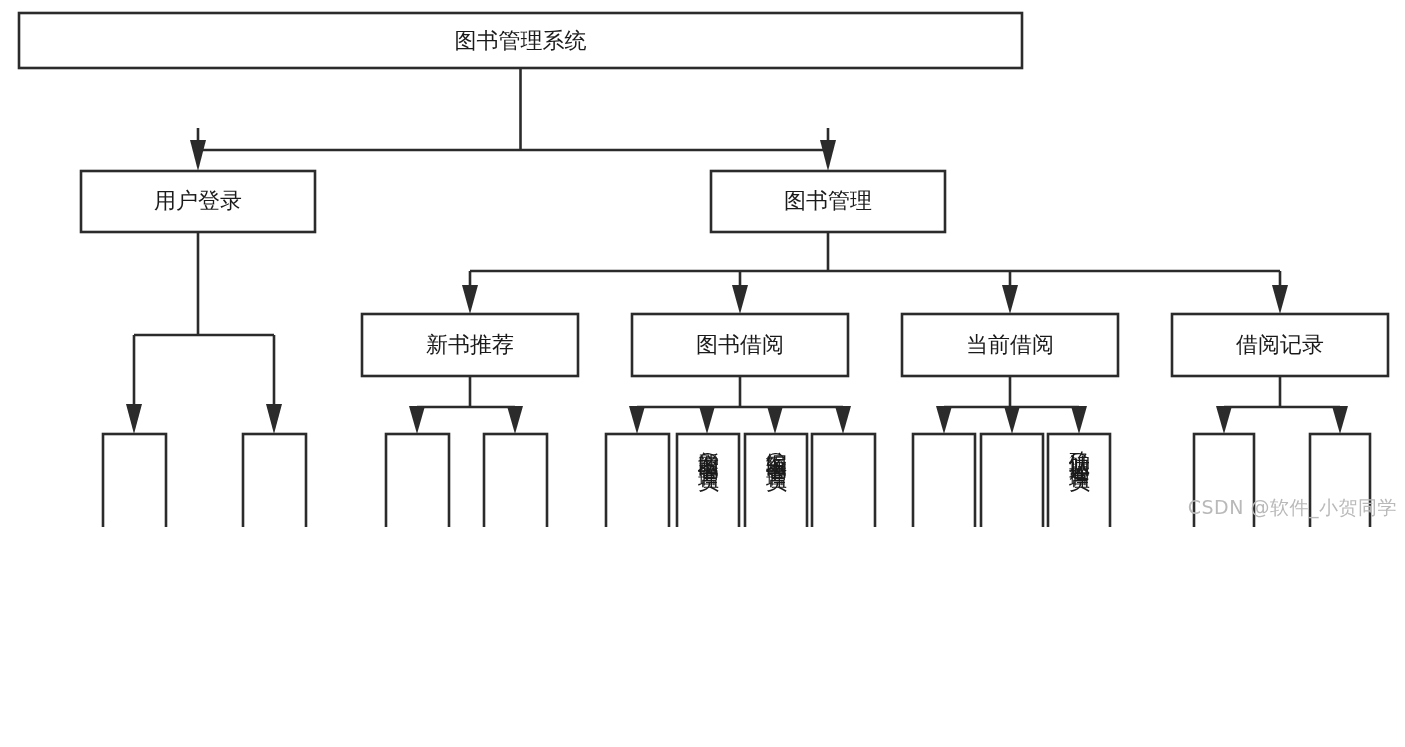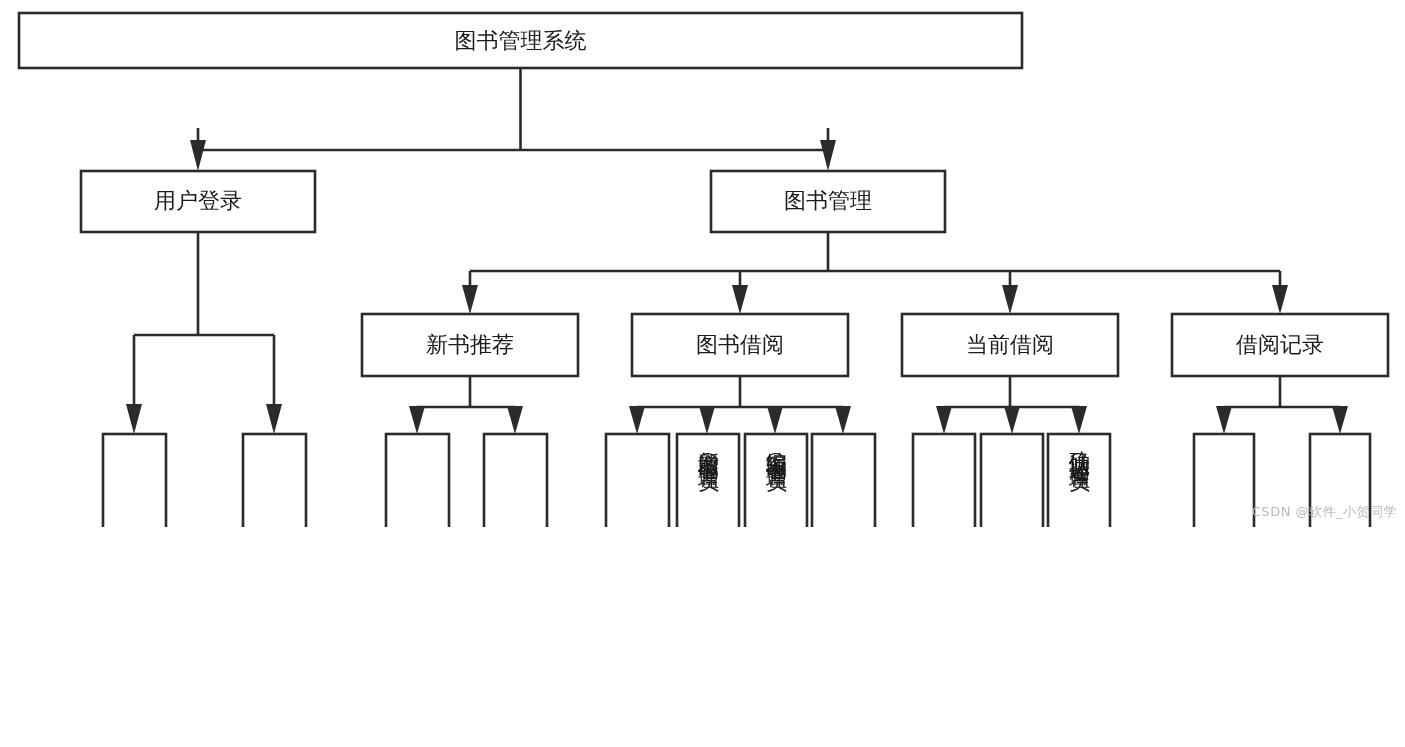--- a/index.html
+++ b/index.html
@@ -59,21 +59,21 @@
     line-height: 1;
     letter-spacing: 3px;
     color: #1a1a1a;
     white-space: nowrap;
   }
   .watermark {
     position: absolute;
     right: 8px;
     bottom: 6px;
     font-family: "DejaVu Sans", "Liberation Sans", sans-serif;
-    font-size: 13px;
+    font-size: 19px;
     color: #b9b9b9;
     letter-spacing: 0.5px;
     white-space: nowrap;
   }
 </style>
 </head>
 <body>
 
 <div id="page">
 

